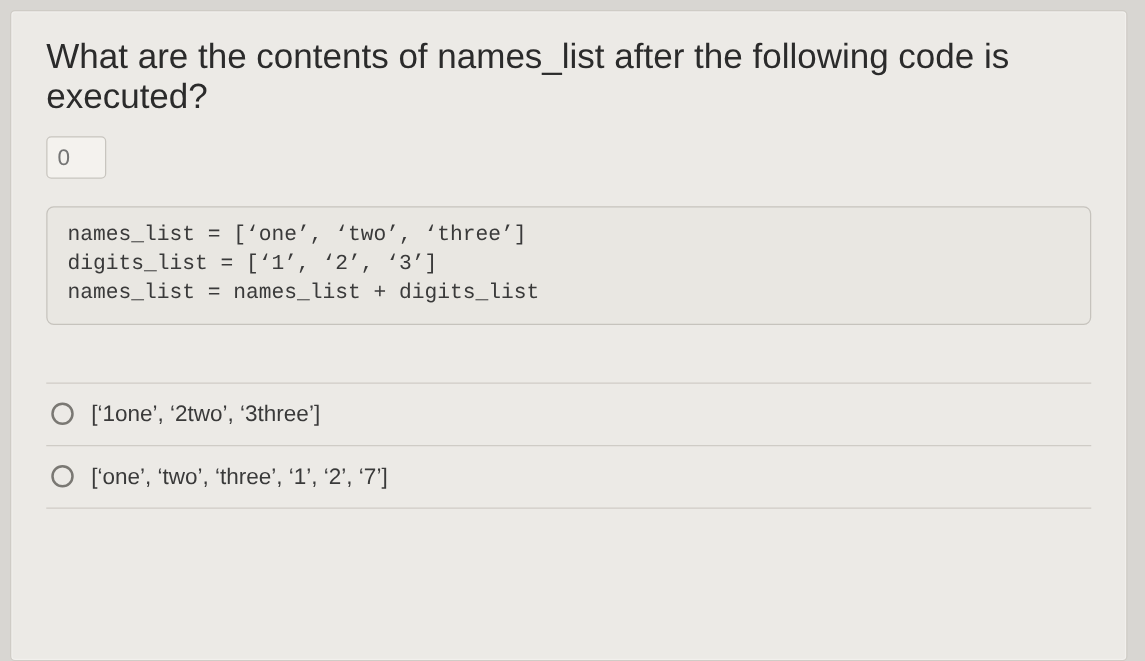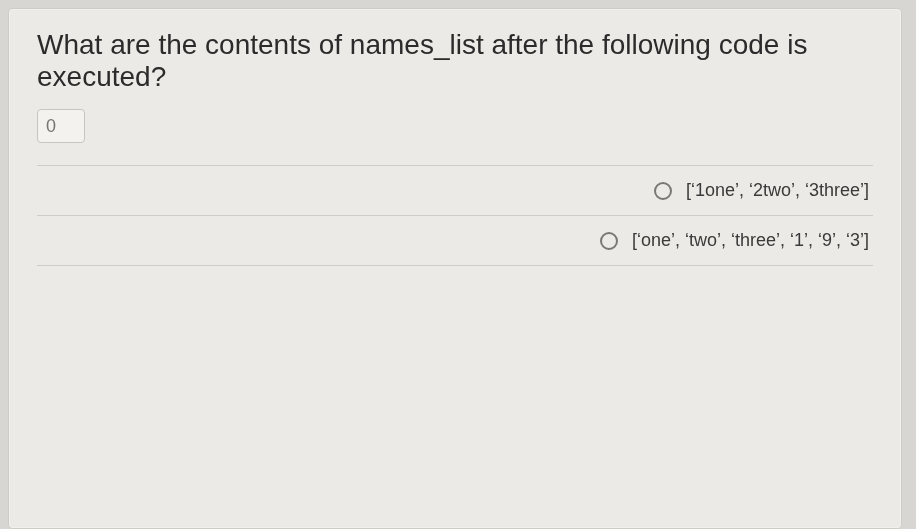--- a/index.html
+++ b/index.html
@@ -54,45 +54,47 @@
   }
   .option {
     display: flex;
     align-items: center;
     gap: 14px;
     padding: 14px 4px;
     border-bottom: 1px solid #cfccc6;
     font-size: 18px;
     color: #3a3a3a;
     cursor: pointer;
-    justify-content: flex-end;
   }
   .radio {
     width: 18px;
     height: 18px;
     border: 2px solid #7a7873;
     border-radius: 50%;
     flex-shrink: 0;
     background: transparent;
   }
 </style>
 </head>
 <body>
 
 <div class="card">
 
   <div class="question">What are the contents of names_list after the following code is executed?</div>
 
   <input class="answer-box" type="text" placeholder="0" style="">
 
+  <div class="code-block">names_list = [‘one’, ‘two’, ‘three’]
+digits_list = [‘1’, ‘2’, ‘3’]
+names_list = names_list + digits_list</div>
 
   <div class="options">
     <div class="option">
       <span class="radio"></span>
       <span>[‘1one’, ‘2two’, ‘3three’]</span>
     </div>
     <div class="option">
       <span class="radio"></span>
-      <span>[‘one’, ‘two’, ‘three’, ‘1’, ‘9’, ‘3’]</span>
+      <span>[‘one’, ‘two’, ‘three’, ‘1’, ‘2’, ‘7’]</span>
     </div>
   </div>
 
 </div>
 
 </body></html>

